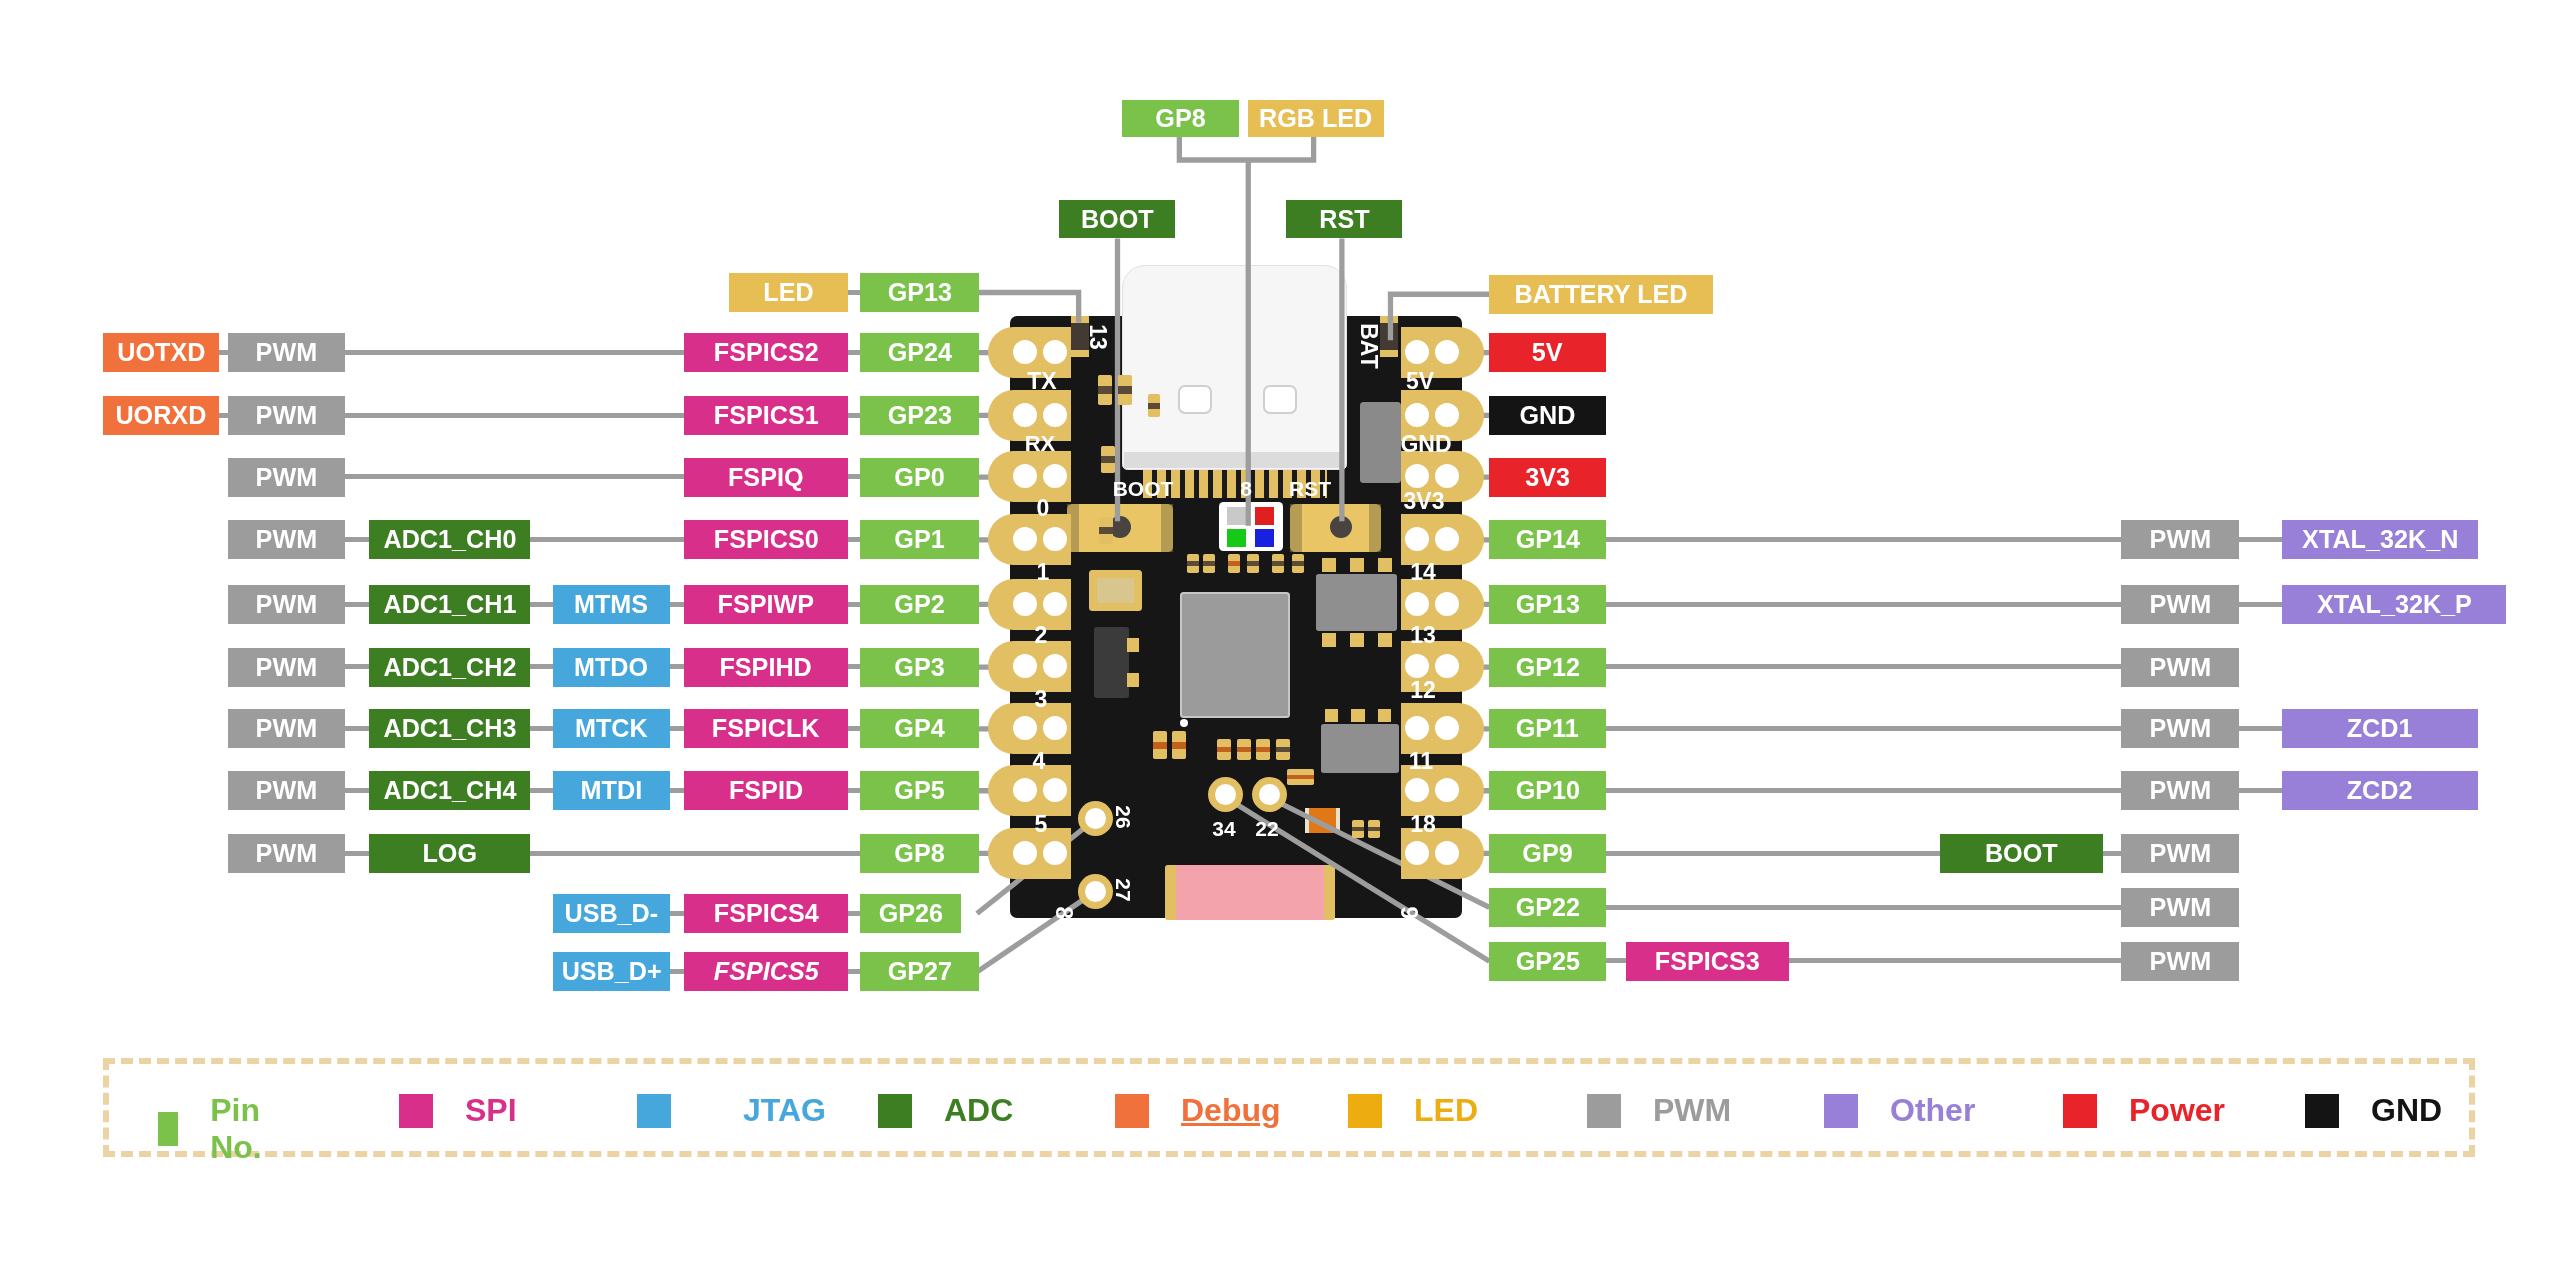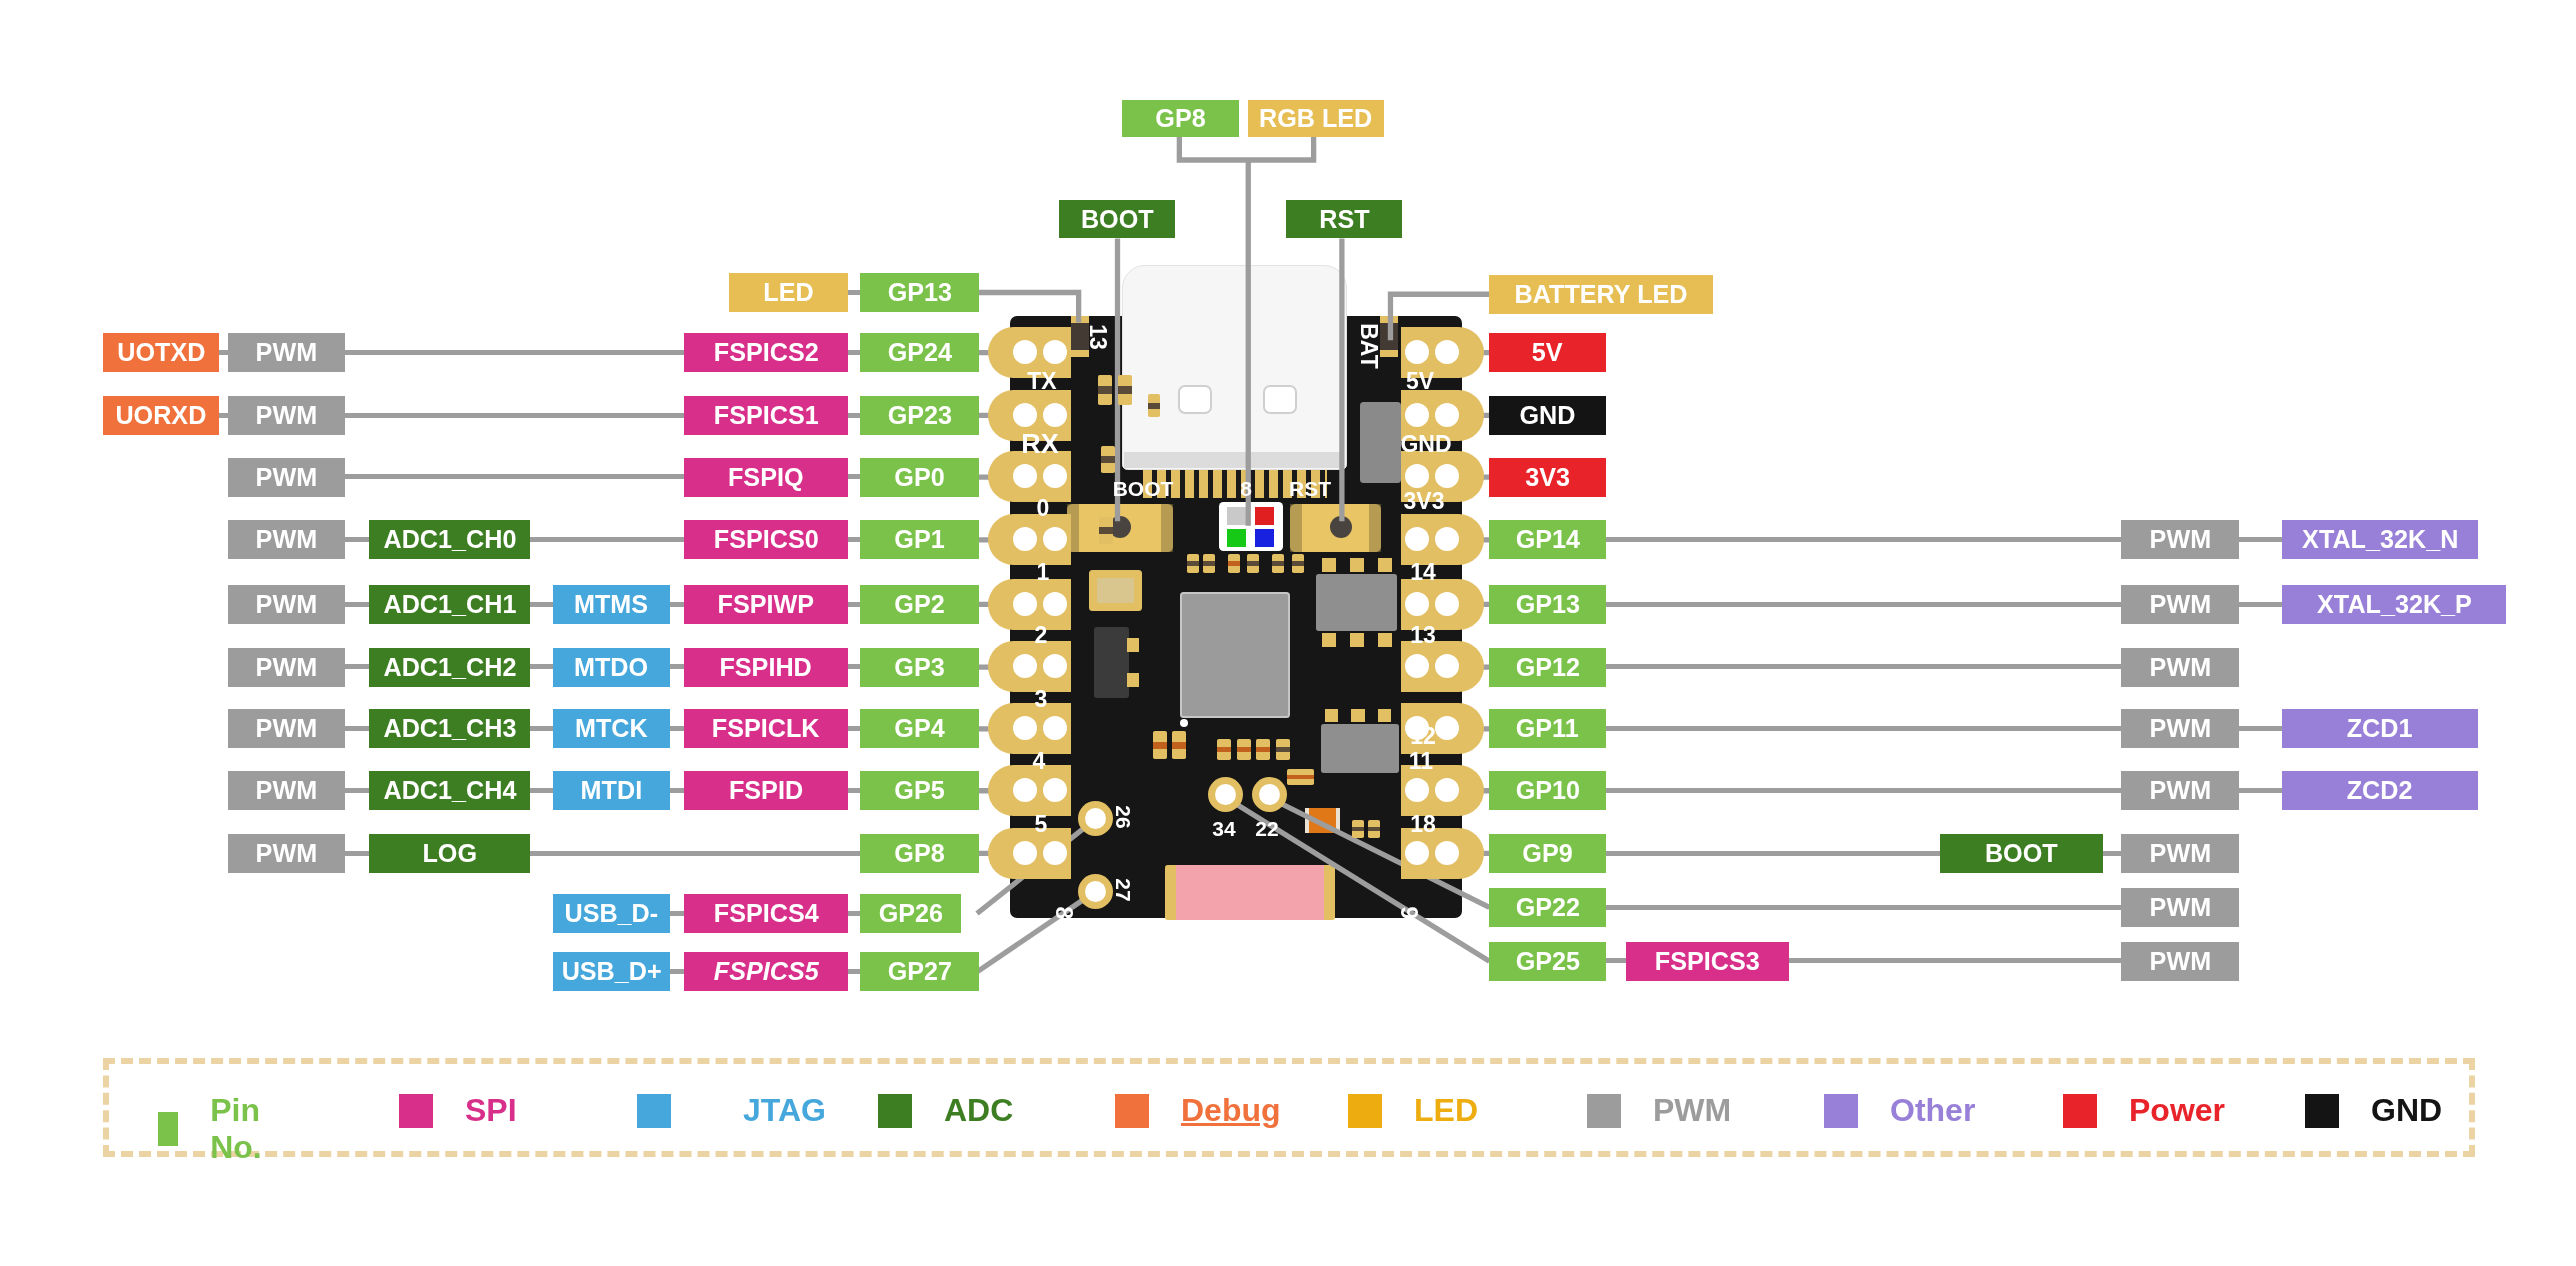--- a/index.html
+++ b/index.html
@@ -178,35 +178,35 @@
         <span class="c" style="left: 7px; top: 7px; width: 21px; height: 21px;"></span>
       </div>
       <div class="ring" style="left: 1078px; top: 801px; width: 35px; height: 35px;">
         <span class="c" style="left: 7px; top: 7px; width: 21px; height: 21px;"></span>
       </div>
       <div class="ring" style="left: 1078px; top: 874px; width: 35px; height: 35px;">
         <span class="c" style="left: 7px; top: 7px; width: 21px; height: 21px;"></span>
       </div>
       <span class="silk" style="left: 1097px; top: 337px; font-size: 23px; transform: translate(-50%, -50%) rotate(90deg);">13</span>
       <span class="silk" style="left: 1042px; top: 381px; font-size: 23px;">TX</span>
-      <span class="silk" style="left: 1040px; top: 444px; font-size: 27px;">RX</span>
+      <span class="silk" style="left: 1040px; top: 444px; font-size: 22px;">RX</span>
       <span class="silk" style="left: 1043px; top: 508px; font-size: 23px;">0</span>
       <span class="silk" style="left: 1043px; top: 572px; font-size: 23px;">1</span>
       <span class="silk" style="left: 1041px; top: 635px; font-size: 23px;">2</span>
       <span class="silk" style="left: 1041px; top: 699px; font-size: 23px;">3</span>
       <span class="silk" style="left: 1039px; top: 761px; font-size: 23px;">4</span>
       <span class="silk" style="left: 1041px; top: 824px; font-size: 23px;">5</span>
       <span class="silk" style="left: 1063px; top: 913px; font-size: 23px; transform: translate(-50%, -50%) rotate(90deg);">8</span>
       <span class="silk" style="left: 1368px; top: 346px; font-size: 23px; transform: translate(-50%, -50%) rotate(90deg);">BAT</span>
       <span class="silk" style="left: 1420px; top: 381px; font-size: 23px;">5V</span>
       <span class="silk" style="left: 1426px; top: 444px; font-size: 23px;">GND</span>
       <span class="silk" style="left: 1424px; top: 501px; font-size: 23px;">3V3</span>
       <span class="silk" style="left: 1423px; top: 572px; font-size: 23px;">14</span>
       <span class="silk" style="left: 1423px; top: 635px; font-size: 23px;">13</span>
-      <span class="silk" style="left: 1423px; top: 736px; font-size: 23px;">12</span>
+      <span class="silk" style="left: 1423px; top: 690px; font-size: 23px;">12</span>
       <span class="silk" style="left: 1421px; top: 761px; font-size: 23px;">11</span>
       <span class="silk" style="left: 1423px; top: 824px; font-size: 23px;">18</span>
       <span class="silk" style="left: 1408px; top: 913px; font-size: 23px; transform: translate(-50%, -50%) rotate(90deg);">9</span>
       <span class="silk" style="left: 1143px; top: 489px; font-size: 21px;">BOOT</span>
       <span class="silk" style="left: 1246px; top: 489px; font-size: 21px;">8</span>
       <span class="silk" style="left: 1310px; top: 489px; font-size: 21px;">RST</span>
       <span class="silk" style="left: 1224px; top: 829px; font-size: 21px;">34</span>
       <span class="silk" style="left: 1267px; top: 829px; font-size: 21px;">22</span>
       <span class="silk" style="left: 1123px; top: 817px; font-size: 21px; transform: translate(-50%, -50%) rotate(90deg);">26</span>
       <span class="silk" style="left: 1123px; top: 890px; font-size: 21px; transform: translate(-50%, -50%) rotate(90deg);">27</span>

